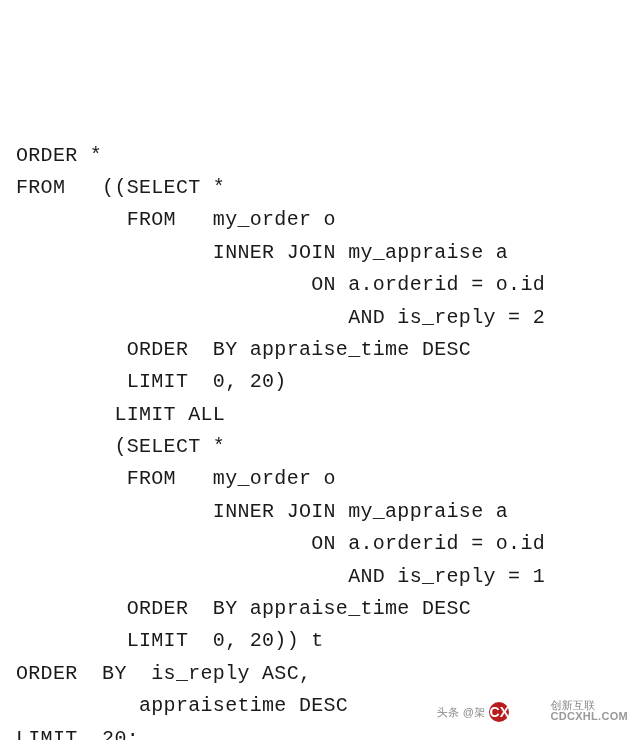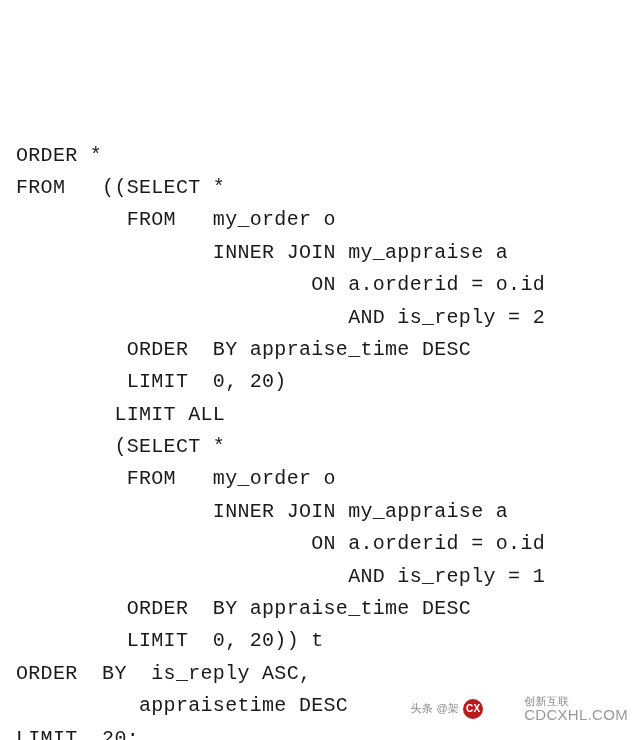--- a/index.html
+++ b/index.html
@@ -21,42 +21,43 @@
       letter-spacing: 0.3px;
     }
     .code-block {
       white-space: pre;
     }
     .watermark {
       position: absolute;
       bottom: 18px;
       right: 12px;
       display: flex;
-      align-items: center;
+      align-items: flex-end;
       gap: 4px;
       font-family: "Microsoft YaHei", sans-serif;
       font-size: 11px;
       color: #888;
       white-space: nowrap;
     }
     .watermark-logo {
       width: 20px;
       height: 20px;
       border-radius: 50%;
       background: #b91c1c;
       color: #fff;
       display: inline-flex;
       align-items: center;
       justify-content: center;
-      font-size: 10px;
+      font-size: 14px;
       font-weight: bold;
     }
     .watermark-text2 {
-      font-size: 15px;
+      font-size: 11px;
       color: #999;
+      font-weight: bold;
     }
   </style>
 </head>
 <body>
 
 
 
 <div class="code-block"><span>ORDER *</span>
 <span>FROM   ((SELECT *</span>
 <span>         FROM   my_order o</span>

